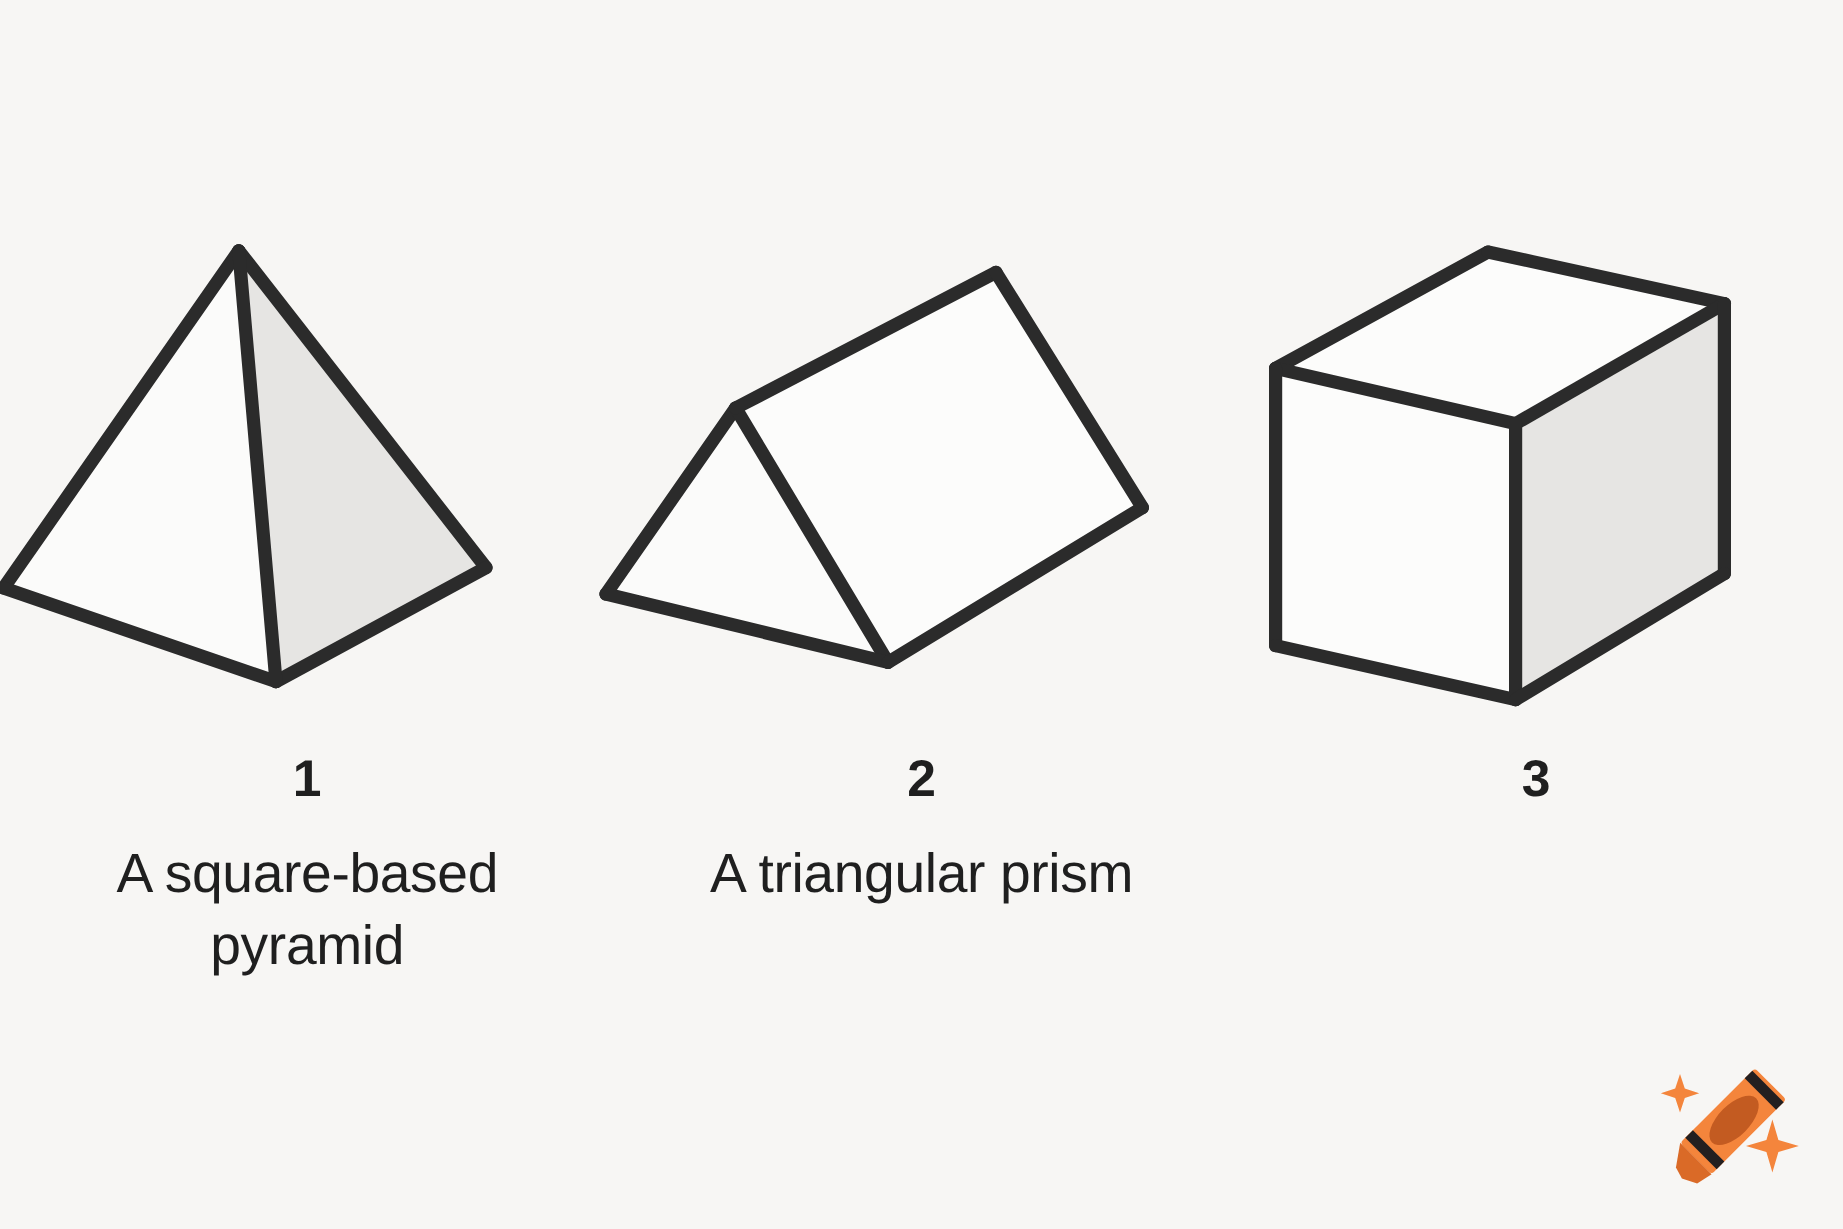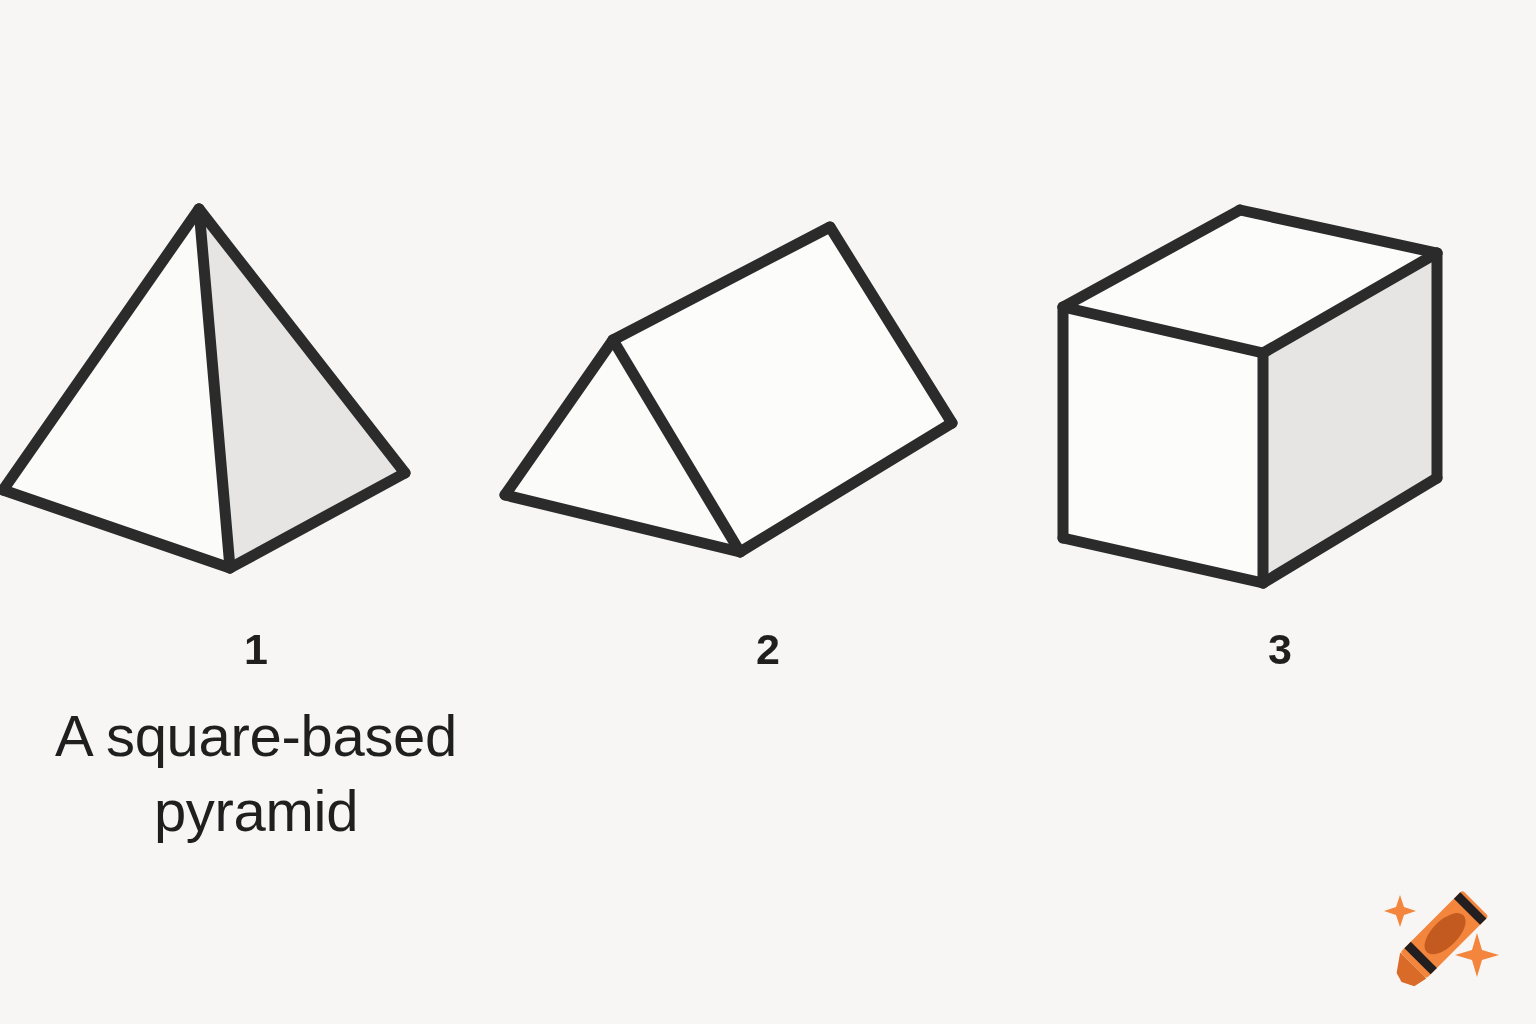--- a/index.html
+++ b/index.html
@@ -44,21 +44,21 @@
   }
   .caption-number {
     font-size: 43px;
     font-weight: bold;
     color: #1f1f1f;
     line-height: 1.0;
     letter-spacing: 0px;
   }
   .caption-text {
     margin-top: 27px;
-    font-size: 58px;
+    font-size: 46px;
     font-weight: 400;
     color: #1f1f1f;
     line-height: 1.30;
     text-align: center;
     max-width: 470px;
     letter-spacing: -0.3px;
   }
   .brand-logo {
     position: absolute;
     left: 1378px;
@@ -113,20 +113,21 @@
 
   <div class="captions-row">
 
     <div class="caption-col">
       <div class="caption-number">1</div>
       <div class="caption-text">A square-based pyramid</div>
     </div>
 
     <div class="caption-col">
       <div class="caption-number">2</div>
+      <div class="caption-text">A triangular prism</div>
     </div>
 
     <div class="caption-col">
       <div class="caption-number">3</div>
     </div>
   </div>
 
   <svg class="brand-logo" viewBox="0 0 132 124" xmlns="http://www.w3.org/2000/svg">
     <g>
 

